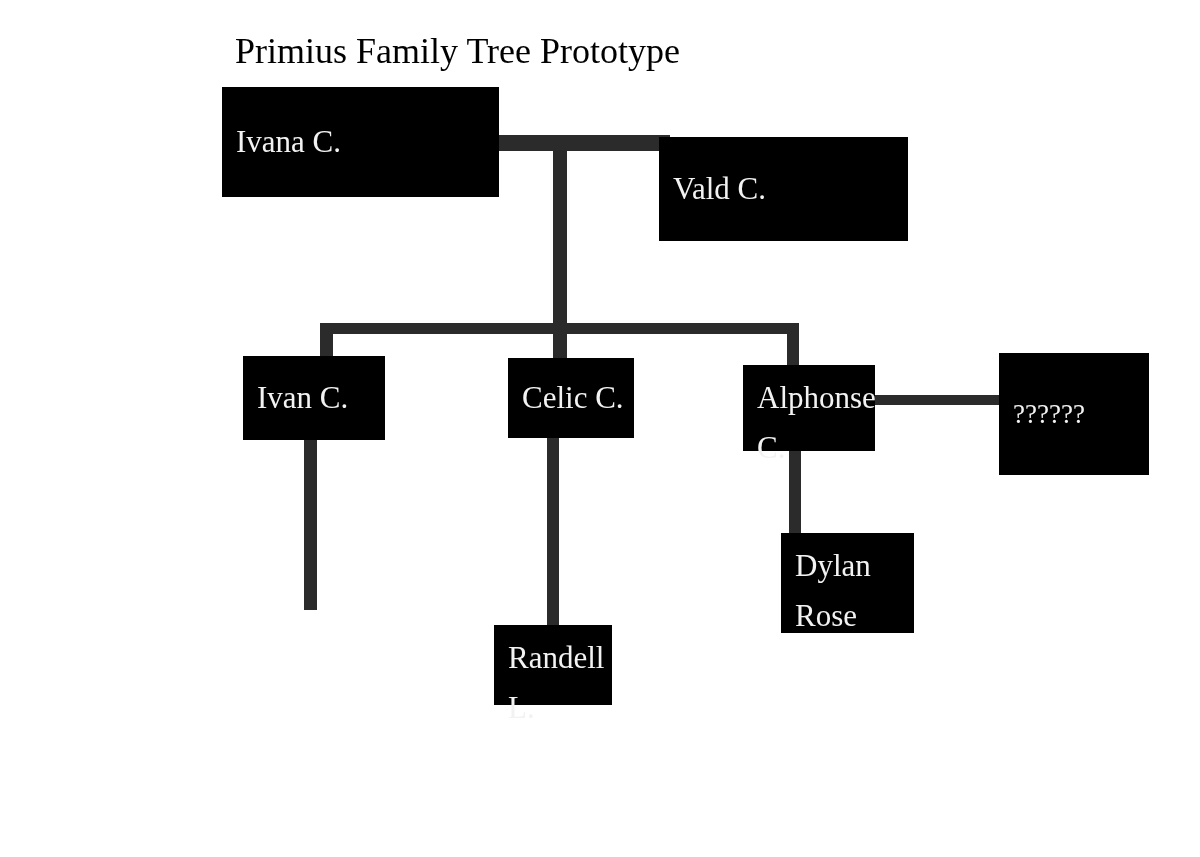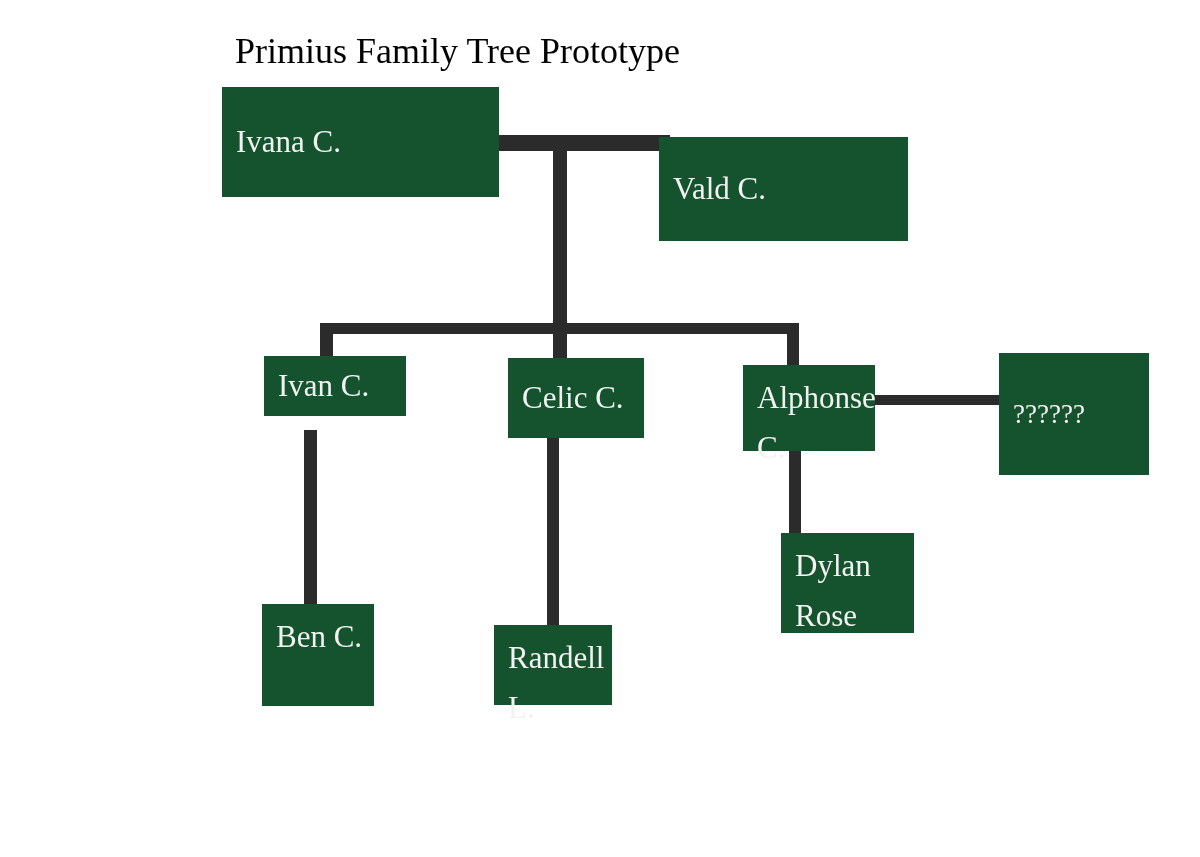--- a/index.html
+++ b/index.html
@@ -19,21 +19,21 @@
     position: absolute;
     left: 235px;
     top: 33px;
     font-size: 36px;
     line-height: 36px;
     color: #000000;
     white-space: nowrap;
   }
   .node {
     position: absolute;
-    background: #14532d;
+    background: #000000;
     color: #f2f2f2;
     box-sizing: border-box;
     font-size: 31px;
     line-height: 50px;
     padding: 0 0 0 14px;
     overflow: visible;
   }
   .node .label {
     display: block;
     position: absolute;
@@ -79,39 +79,36 @@
   <div class="connector" style="left:862px; top:395px; width:150px; height:10px;"></div>
 
   <div class="node center1" style="left:222px; top:87px; width:277px; height:110px;">
     <span class="label">Ivana C.</span>
   </div>
 
   <div class="node center1" style="left:659px; top:97px; width:249px; height:104px;margin-top:40px;">
     <span class="label">Vald C.</span>
   </div>
 
-  <div class="node center1" style="left:243px; top:356px; width:142px; height:60px;margin-left:21px;">
+  <div class="node center1" style="left:243px; top:356px; width:142px; height:84px;">
     <span class="label">Ivan C.</span>
   </div>
 
-  <div class="node center1" style="left:508px; top:358px; width:136px; height:80px;">
+  <div class="node center1" style="left:508px; top:358px; width:126px; height:80px;">
     <span class="label">Celic C.</span>
   </div>
 
   <div class="node top2" style="left:743px; top:365px; width:132px; height:86px;">
     <span class="label">Alphonse C.</span>
   </div>
 
   <div class="node center1" style="left:999px; top:353px; width:150px; height:122px; font-size:27px;">
     <span class="label">??????</span>
   </div>
 
-  <div class="node top2" style="left:262px; top:604px; width:112px; height:102px;">
-    <span class="label">Ben C.</span>
-  </div>
 
   <div class="node top2" style="left:494px; top:625px; width:118px; height:80px;">
     <span class="label">Randell L.</span>
   </div>
 
   <div class="node top2" style="left:781px; top:533px; width:133px; height:100px;">
     <span class="label">Dylan Rose</span>
   </div>
 
 

